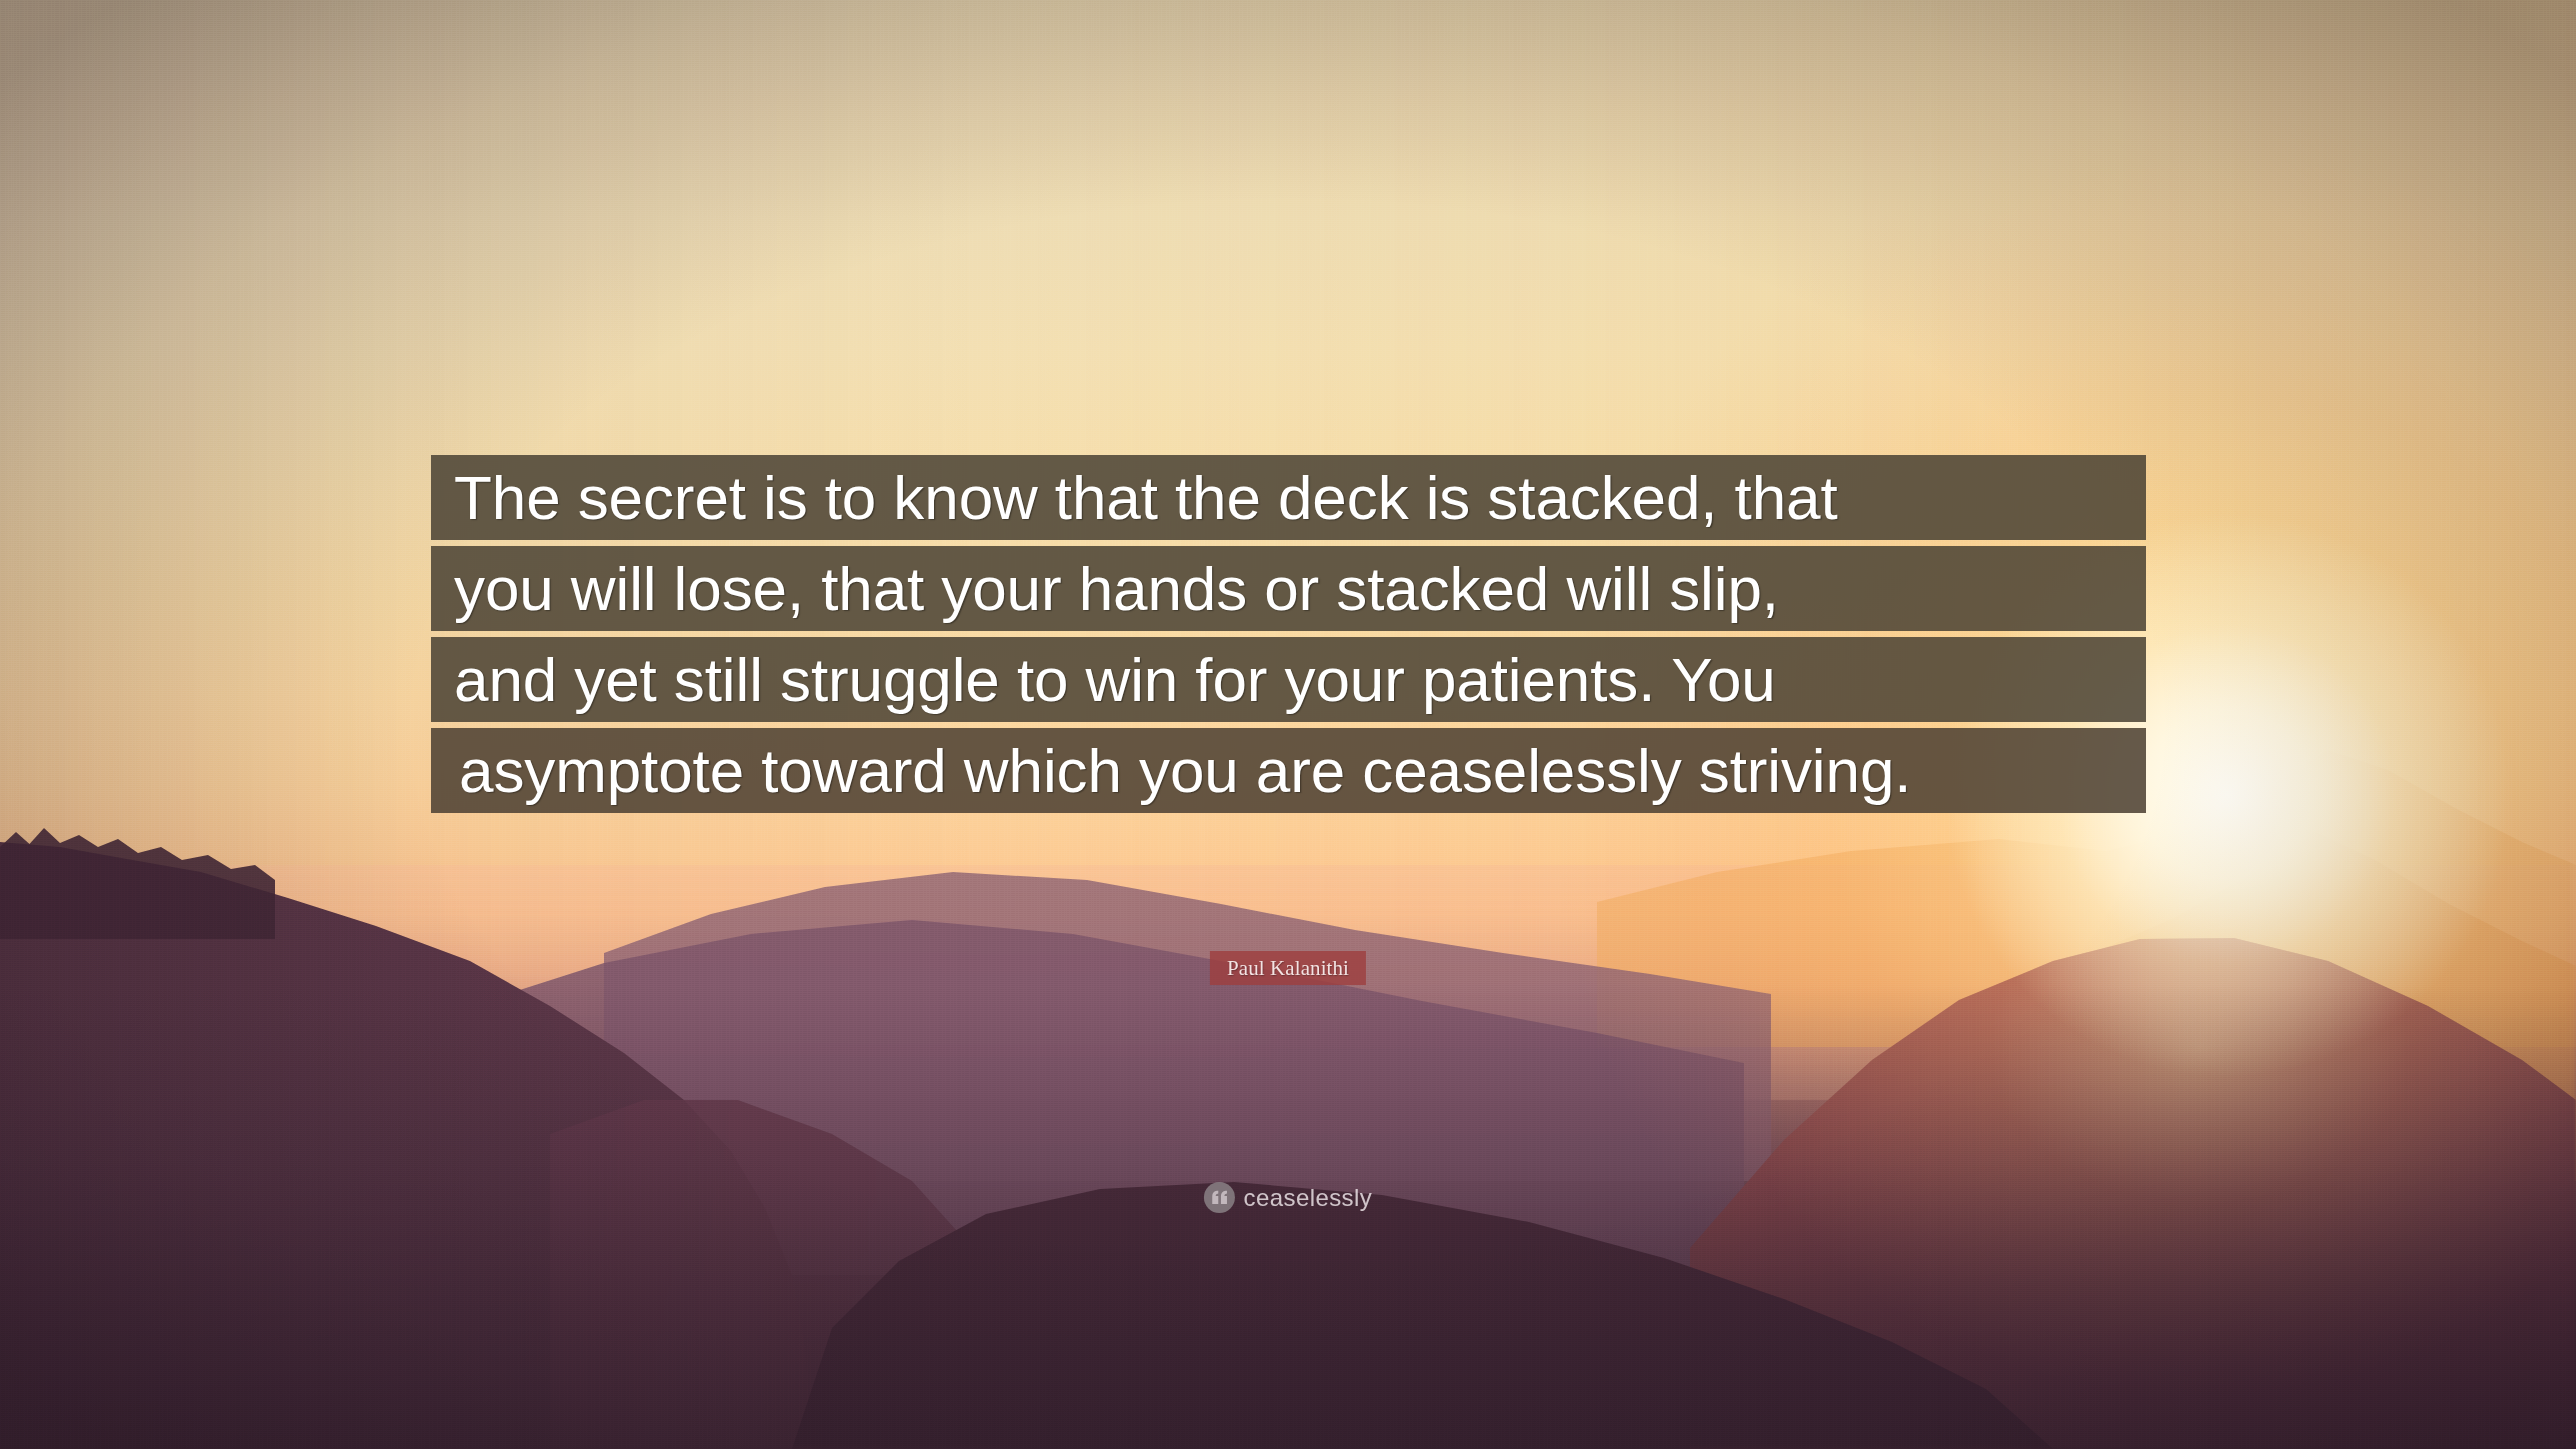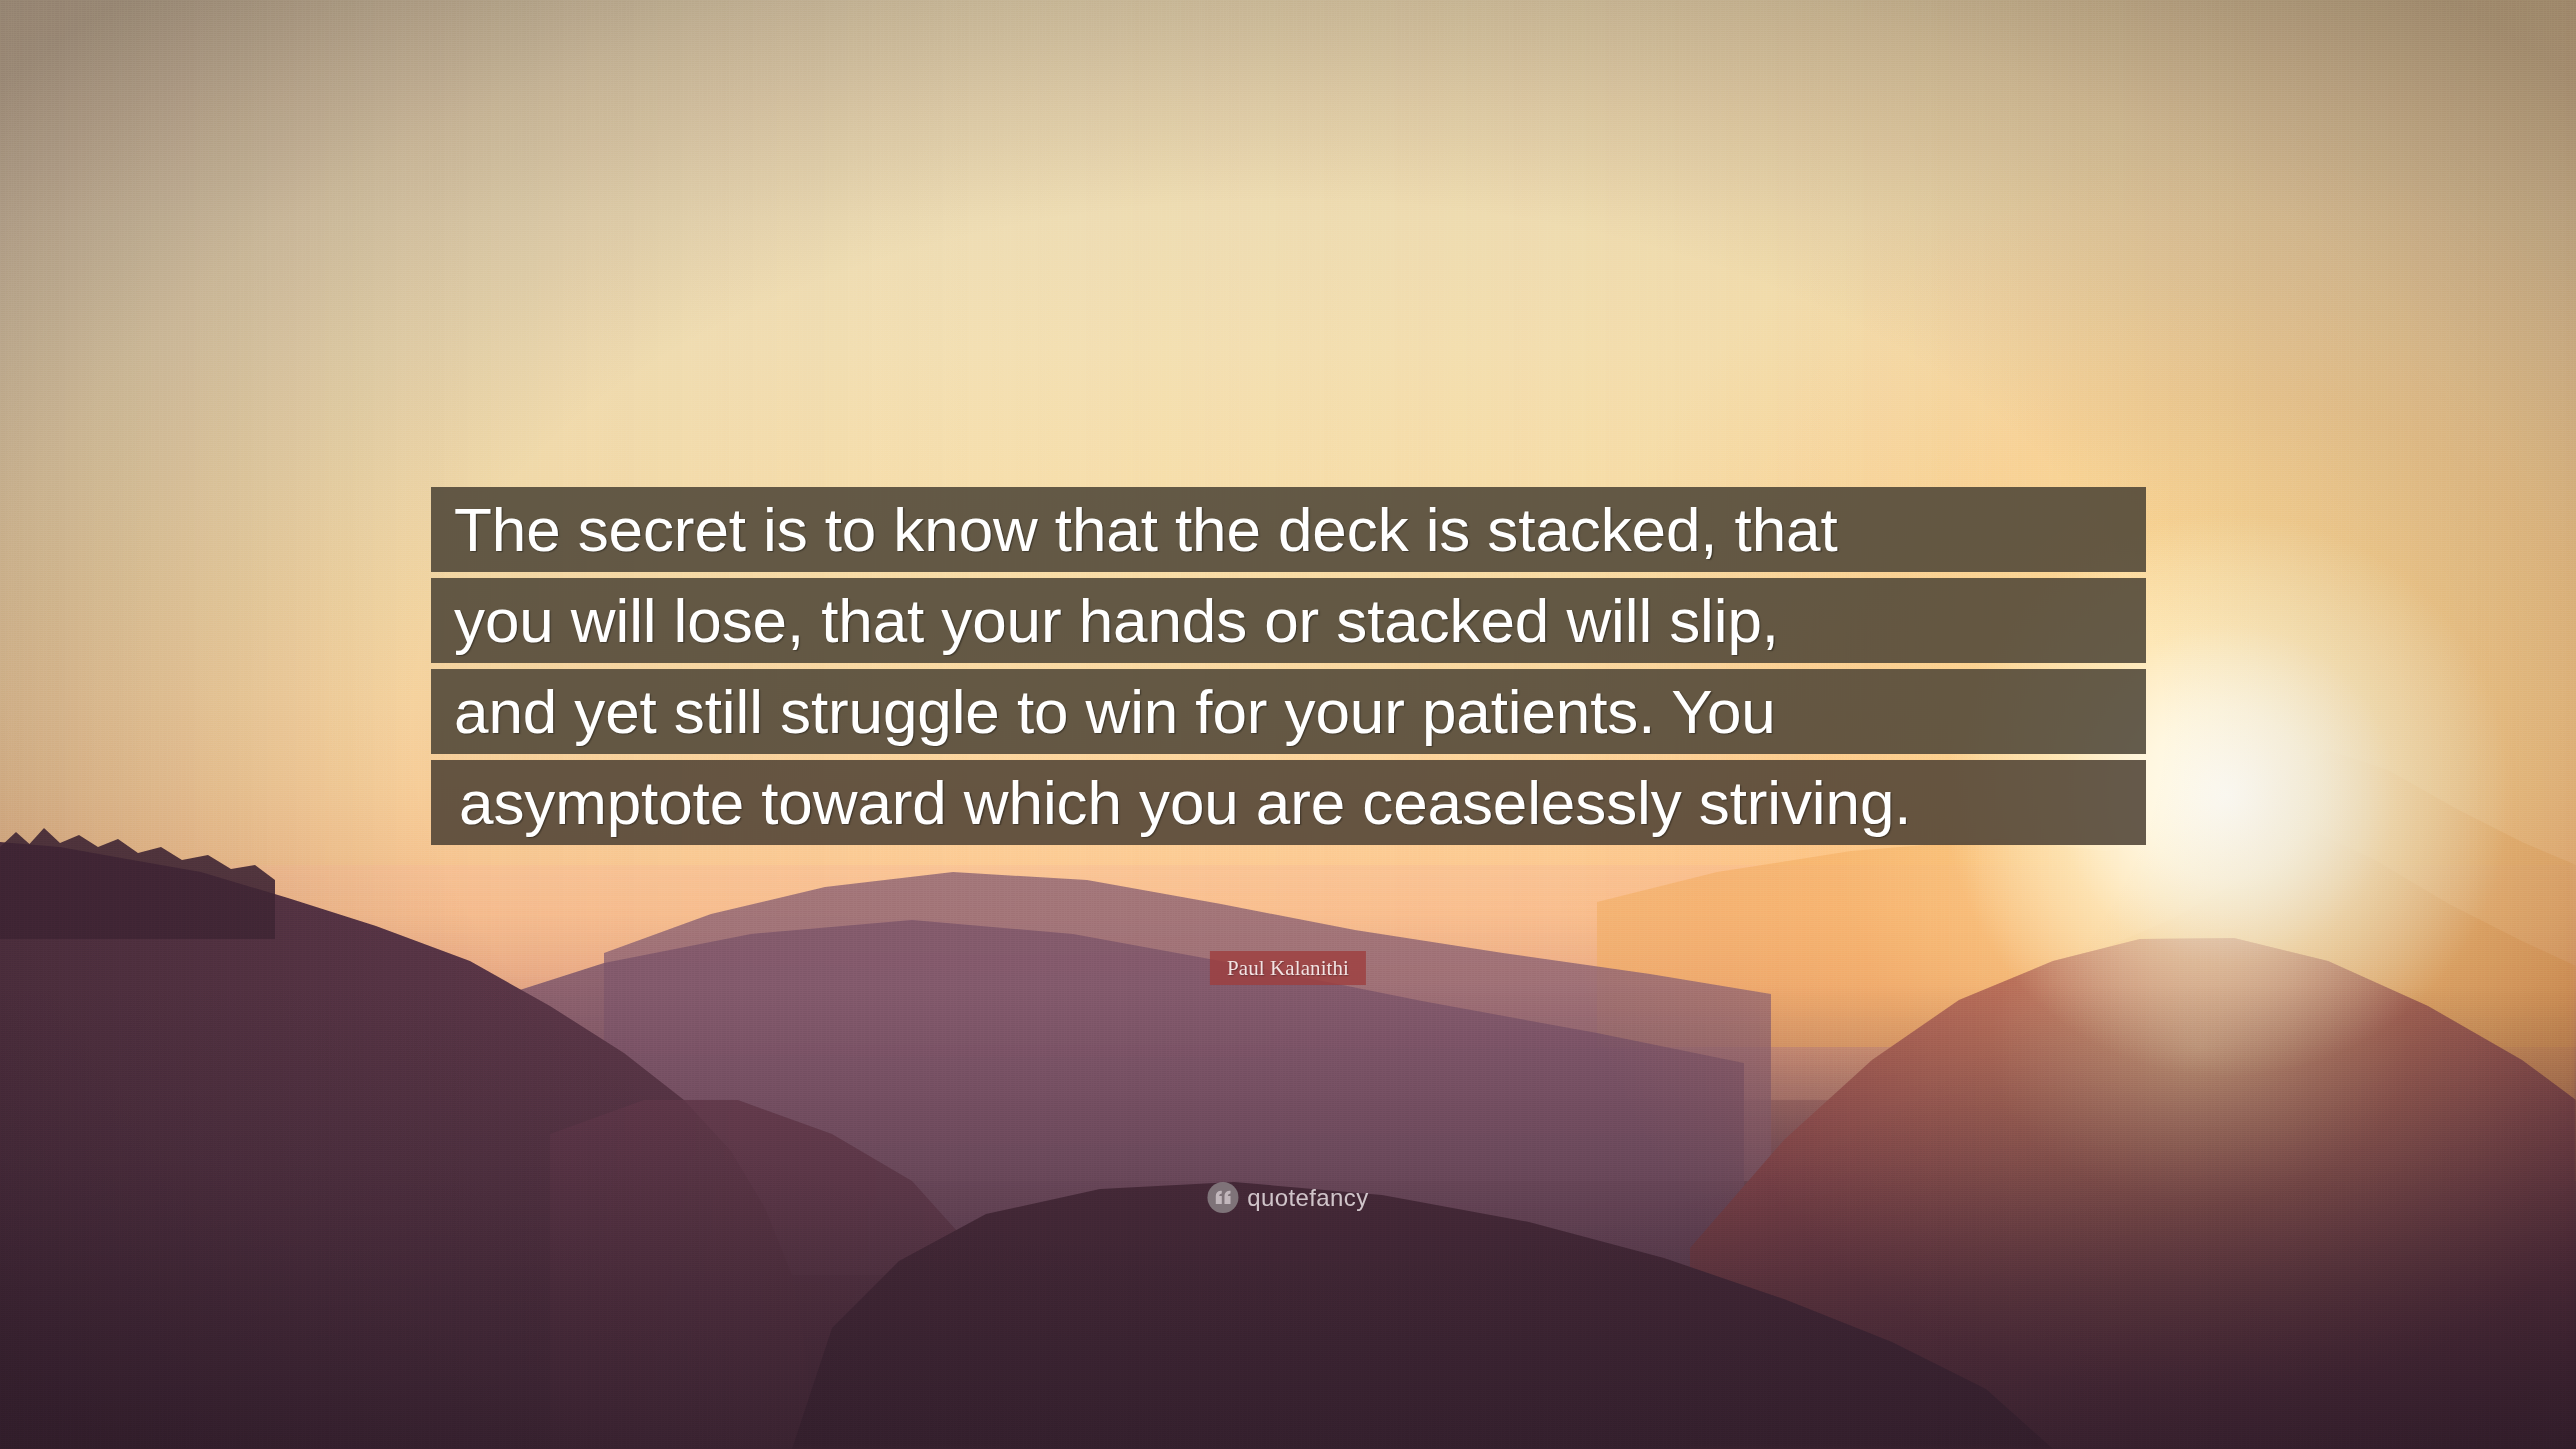--- a/index.html
+++ b/index.html
@@ -221,21 +221,20 @@
       repeating-linear-gradient(90deg, rgba(255,255,255,.7) 0 0.7px, rgba(0,0,0,0) 0.7px 2.7px);
     mix-blend-mode: overlay;
   }
 
   
   #quote-block {
     position: absolute;
     left: 431px;
     top: 455px;
     width: 1715px;
-    margin-top: 32px;
   }
   .quote-line {
     background: rgba(74,66,52,0.86);
     color: #ffffff;
     font-size: 62px;
     line-height: 85px;
     height: 85px;
     font-weight: 400;
     letter-spacing: -0.1px;
     padding: 0 12px 0 23px;
@@ -329,17 +328,17 @@
 
   <div id="attribution">Paul Kalanithi</div>
 
   <div id="watermark">
     <div id="wm-badge">
       <svg width="17.4" height="14.8" viewBox="0 0 26 22" aria-hidden="true">
         <path d="M2 21 L2 9 Q2 2 9 1 L11 1 L11 5 Q7 5.5 7 9 L11 9 L11 21 Z" fill="#ded7da"></path>
         <path d="M15 21 L15 9 Q15 2 22 1 L24 1 L24 5 Q20 5.5 20 9 L24 9 L24 21 Z" fill="#ded7da"></path>
       </svg>
     </div>
-    <div id="wm-text">quotefancy</div>
+    <div id="wm-text">ceaselessly</div>
   </div>
 
 </div>
 
 
 </body></html>

